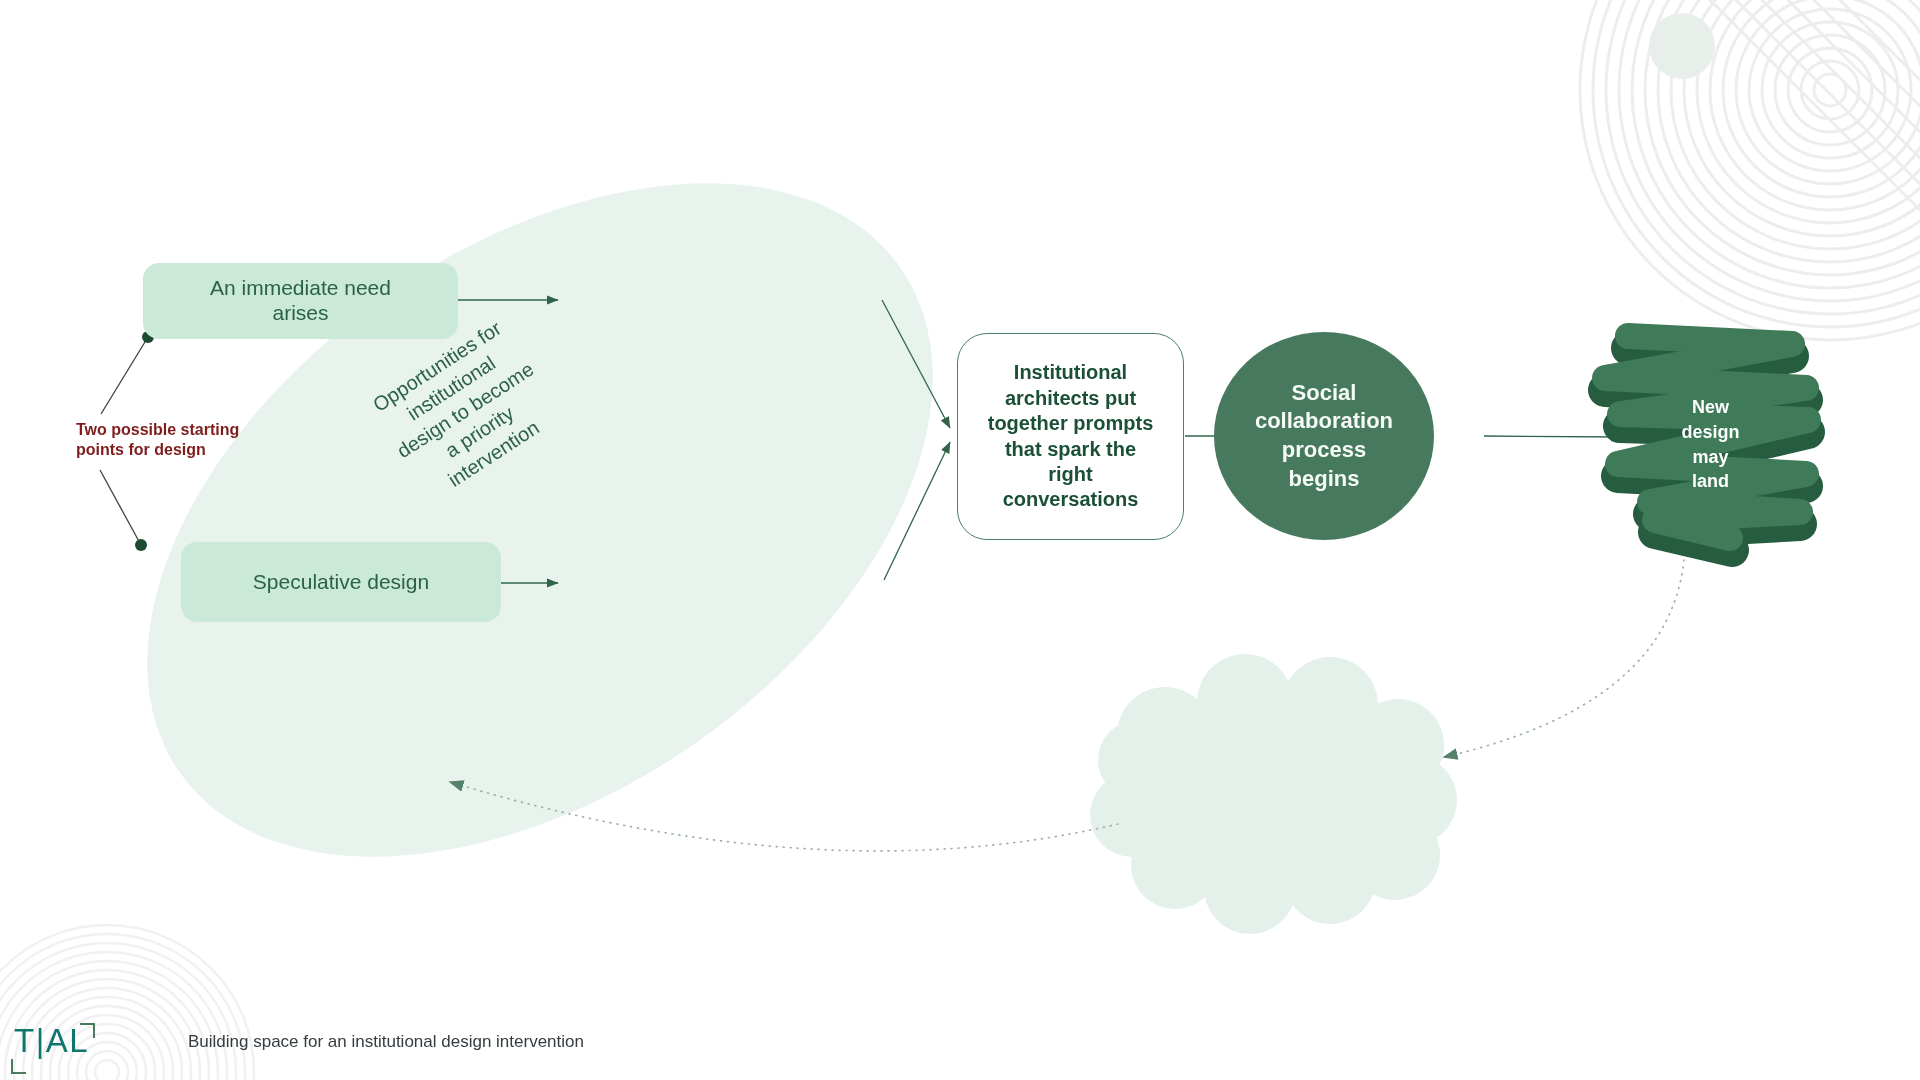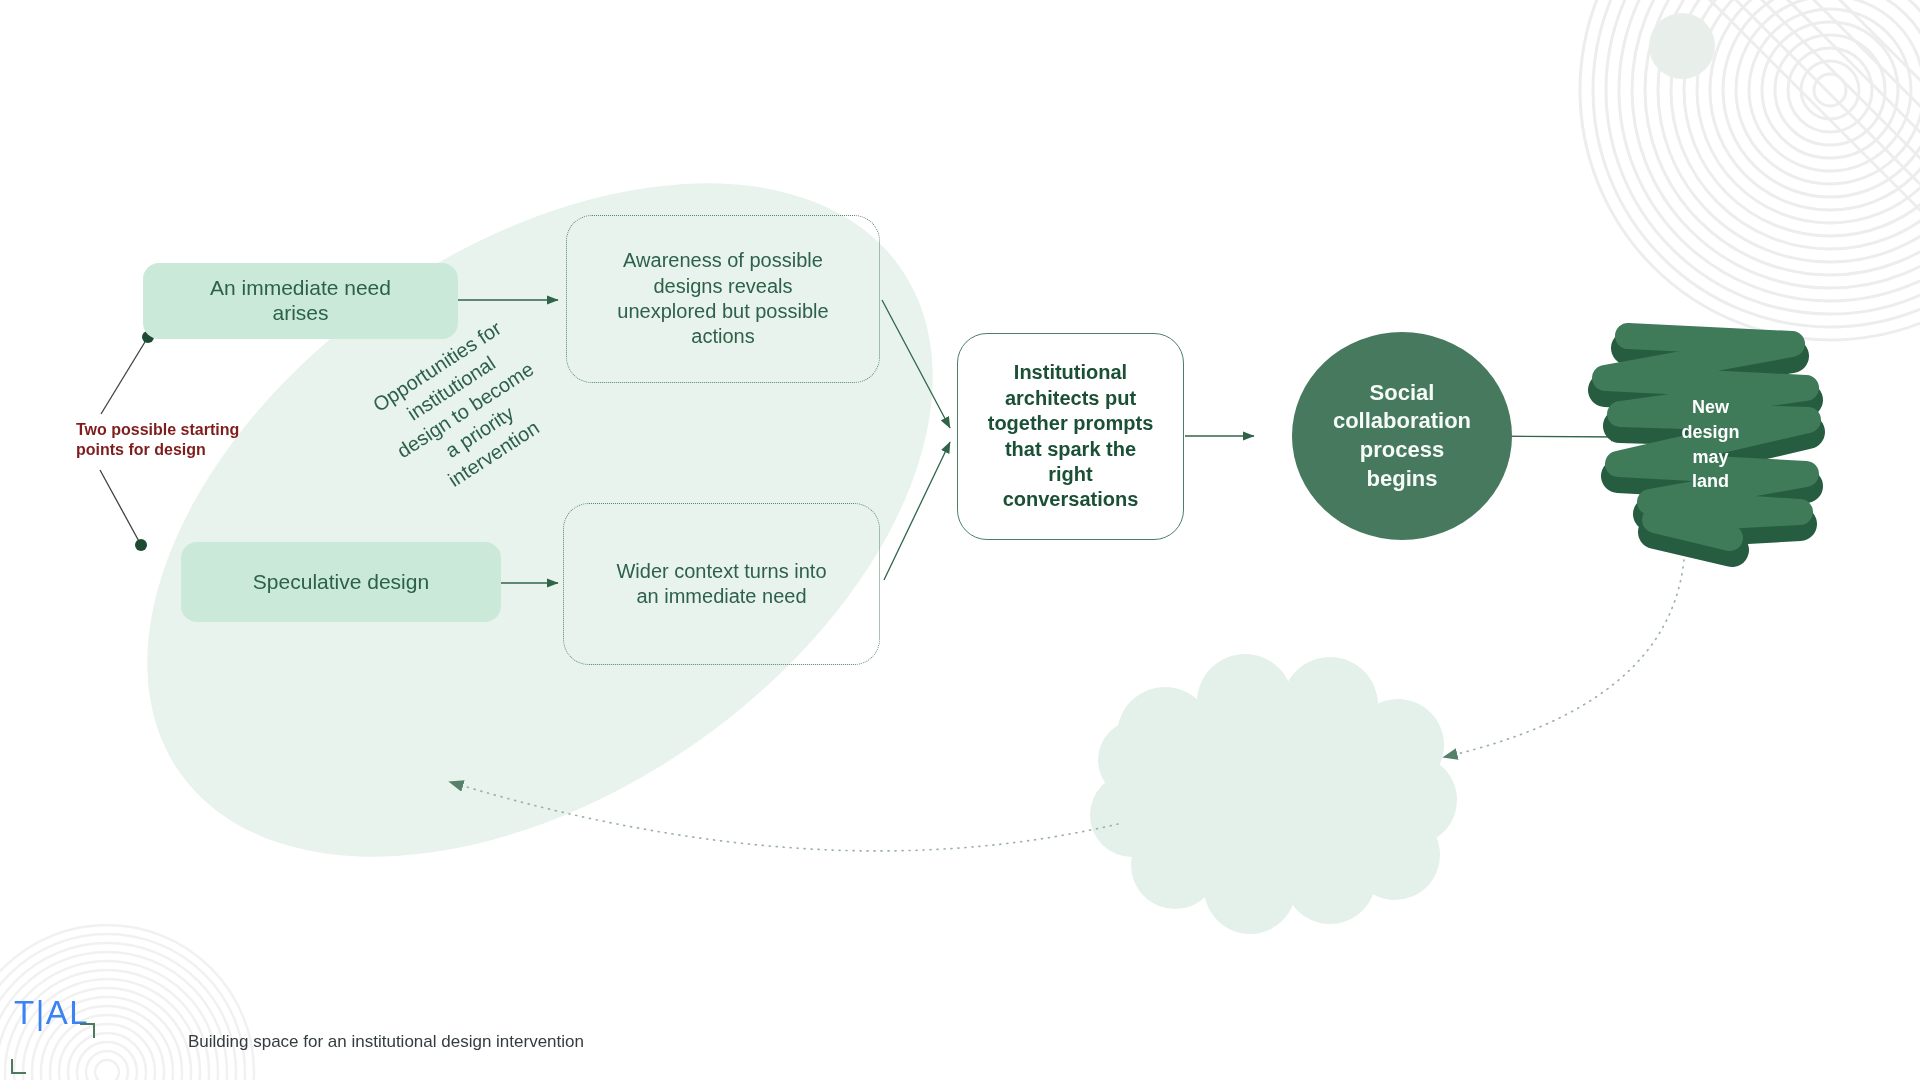--- a/index.html
+++ b/index.html
@@ -16,21 +16,21 @@
               font-size:20px;line-height:1.27;background:transparent;}
   .outline-box{background:#ffffff;border:1.4px solid #4c7f64;border-radius:30px;
                color:#1b5037;font-size:20px;font-weight:bold;line-height:1.27;}
   .big-circle{background:#46795d;border-radius:50%;color:#f6fbf8;font-size:22px;
               font-weight:bold;line-height:1.3;}
   .side-label{color:#7f1d1d;font-size:16px;font-weight:bold;line-height:1.28;text-align:left;}
   .rot-label{color:#2d6149;font-size:20px;line-height:1.3;transform:rotate(-33deg);}
   .scribble-label{color:#ffffff;font-size:18px;font-weight:bold;line-height:1.38;z-index:3;}
   .cloud-label{color:#39443e;font-size:20px;line-height:1.24;}
   .caption{position:absolute;left:188px;top:1032px;color:#343c40;font-size:17px;z-index:2;}
-  .logo{position:absolute;left:14px;top:996px;color:#3b82f6;font-size:33px;
+  .logo{position:absolute;left:14px;top:1024px;color:#0f766e;font-size:33px;
         font-weight:300;letter-spacing:1.5px;z-index:2;line-height:1;}
   .bracket{position:absolute;width:13px;height:13px;z-index:2;}
   .bracket-tr{left:80px;top:1023px;border-top:2px solid #4b7a5d;border-right:2px solid #4b7a5d;}
   .bracket-bl{left:11px;top:1059px;border-left:2px solid #4b7a5d;border-bottom:2px solid #4b7a5d;}
 </style>
 </head>
 <body>
 
 <div id="canvas">
 
@@ -143,35 +143,29 @@
   <div class="node pill preline" style="left:143px;top:263px;width:315px;height:76px;">An immediate need
 arises</div>
   <div class="node pill preline" style="left:135px;top:542px;width:320px;height:80px;margin-left:46px;">Speculative design</div>
 
   <div class="node rot-label preline" style="left:330px;top:312px;width:270px;height:195px;">Opportunities for
 institutional
 design to become
 a priority
 intervention</div>
 
-  <div class="node dotted-box preline" style="left:566px;top:215px;width:314px;height:168px;">Awareness of possible
-designs reveals
-unexplored but possible
-actions</div>
-  <div class="node dotted-box preline" style="left:563px;top:503px;width:317px;height:162px;">Wider context turns into
-an immediate need</div>
 
   <div class="node outline-box preline" style="left:957px;top:333px;width:227px;height:207px;">Institutional
 architects put
 together prompts
 that spark the
 right
 conversations</div>
 
-  <div class="node big-circle preline" style="left:1292px;top:332px;width:220px;height:208px;">Social
+  <div class="node big-circle preline" style="left:1214px;top:332px;width:220px;height:208px;">Social
 collaboration
 process
 begins</div>
 
   <div class="node scribble-label preline" style="left:1613px;top:352px;width:195px;height:185px;">New
 design
 may
 land</div>
 
 

